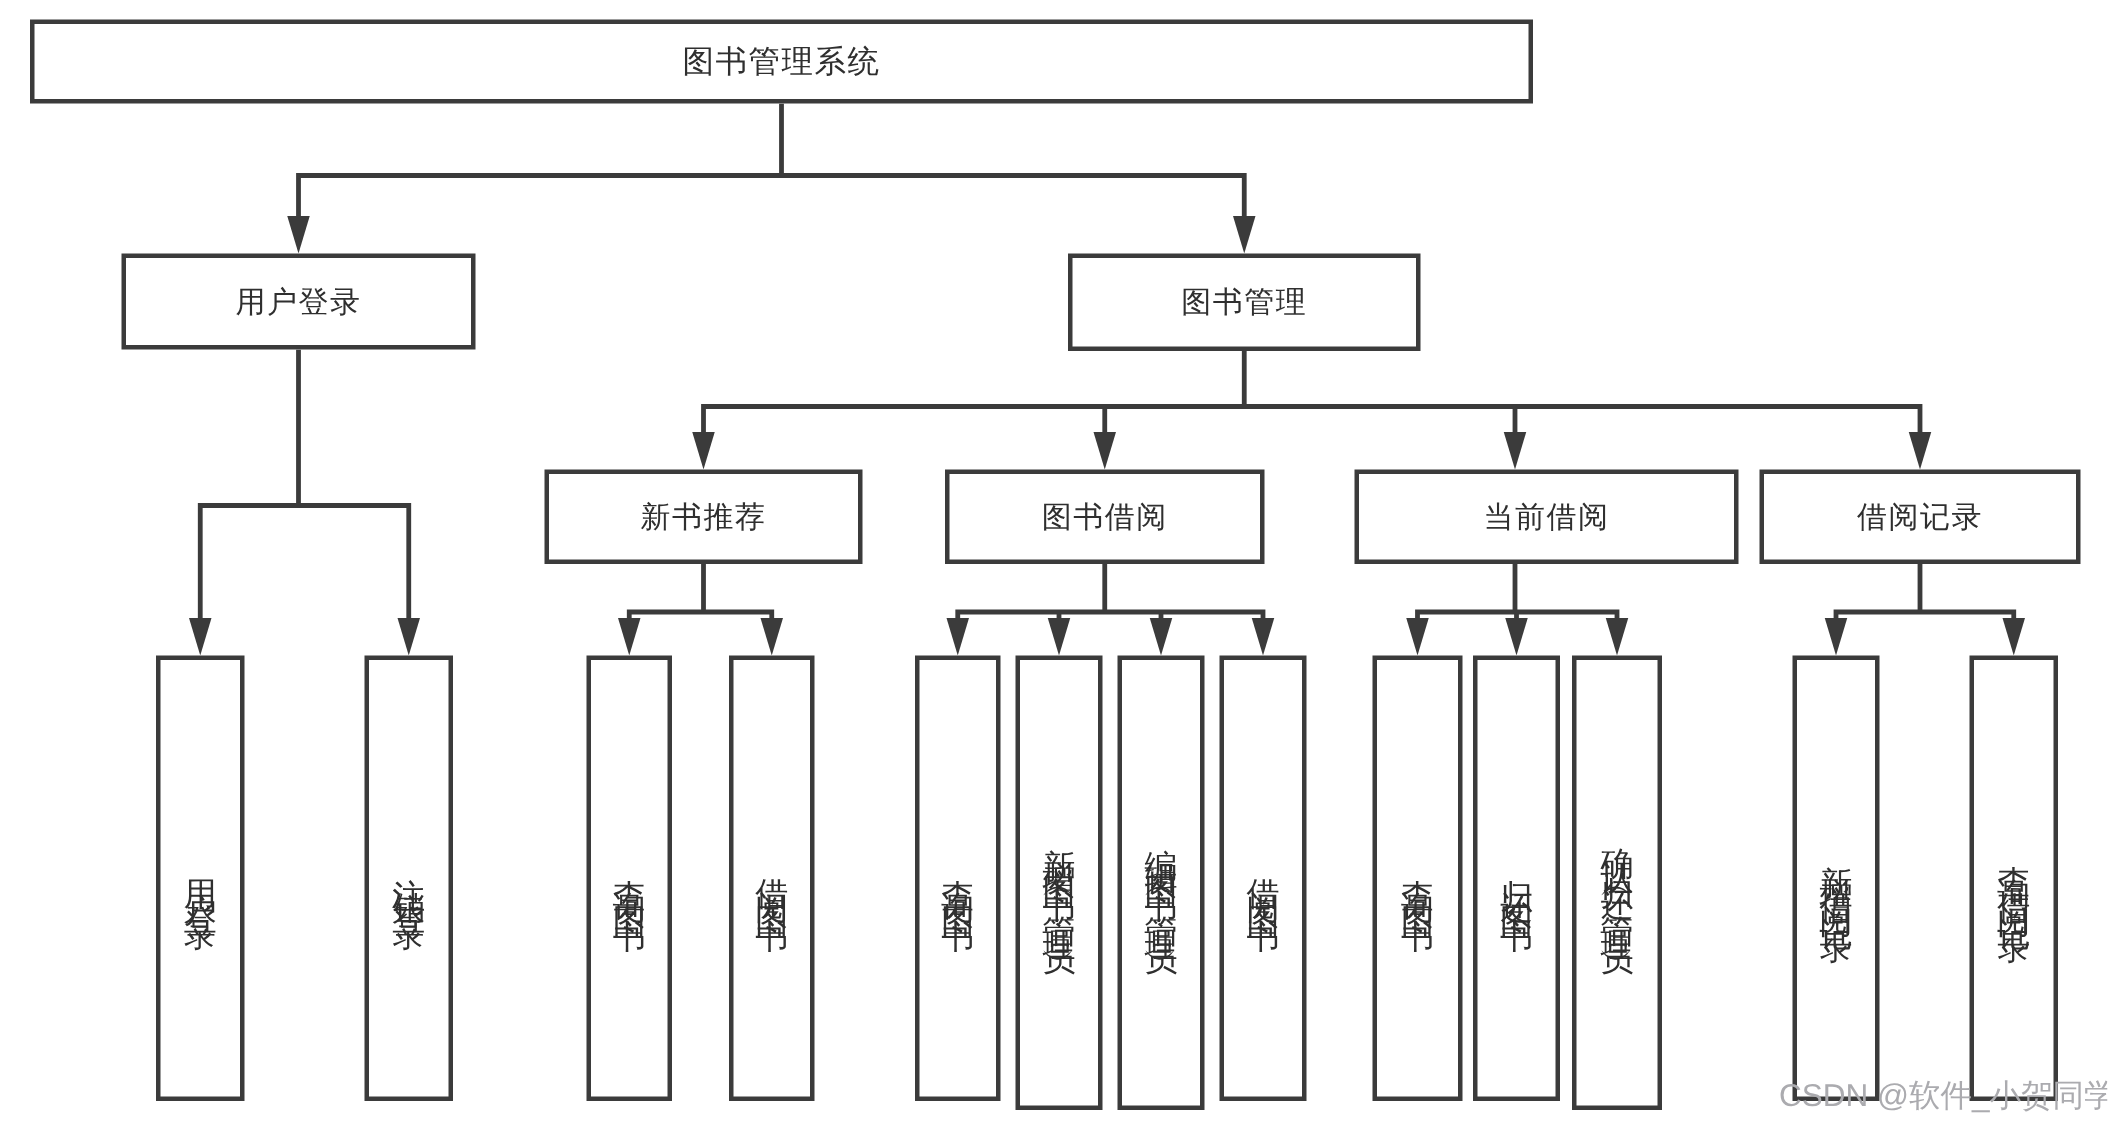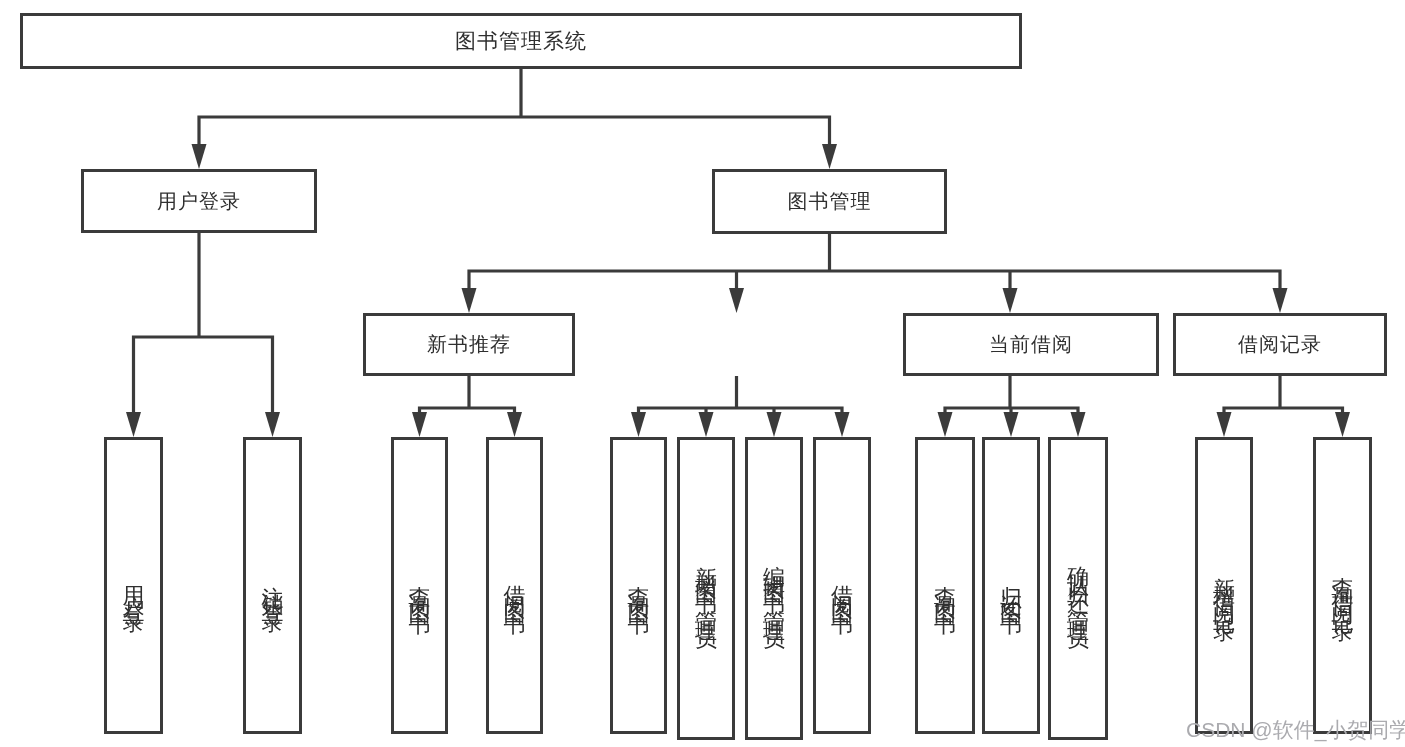--- a/index.html
+++ b/index.html
@@ -99,20 +99,23 @@
   <div class="hbox" style="left:81px;top:169px;width:236px;height:64px">
     <span>用户登录</span>
   </div>
   <div class="hbox" style="left:363px;top:313px;width:212px;height:63px">
     <span>新书推荐</span>
   </div>
 
   <div class="hbox" style="left:712px;top:169px;width:235px;height:65px">
     <span>图书管理</span>
   </div>
+  <div class="hbox" style="left:630px;top:313px;width:213px;height:63px">
+    <span>图书借阅</span>
+  </div>
   <div class="hbox" style="left:903px;top:313px;width:256px;height:63px">
     <span>当前借阅</span>
   </div>
   <div class="hbox" style="left:1173px;top:313px;width:214px;height:63px">
     <span>借阅记录</span>
   </div>
 
   <div class="vbox" style="left:104px;top:437px;width:59px;height:297px">
     <span>用户登录</span>
   </div>

